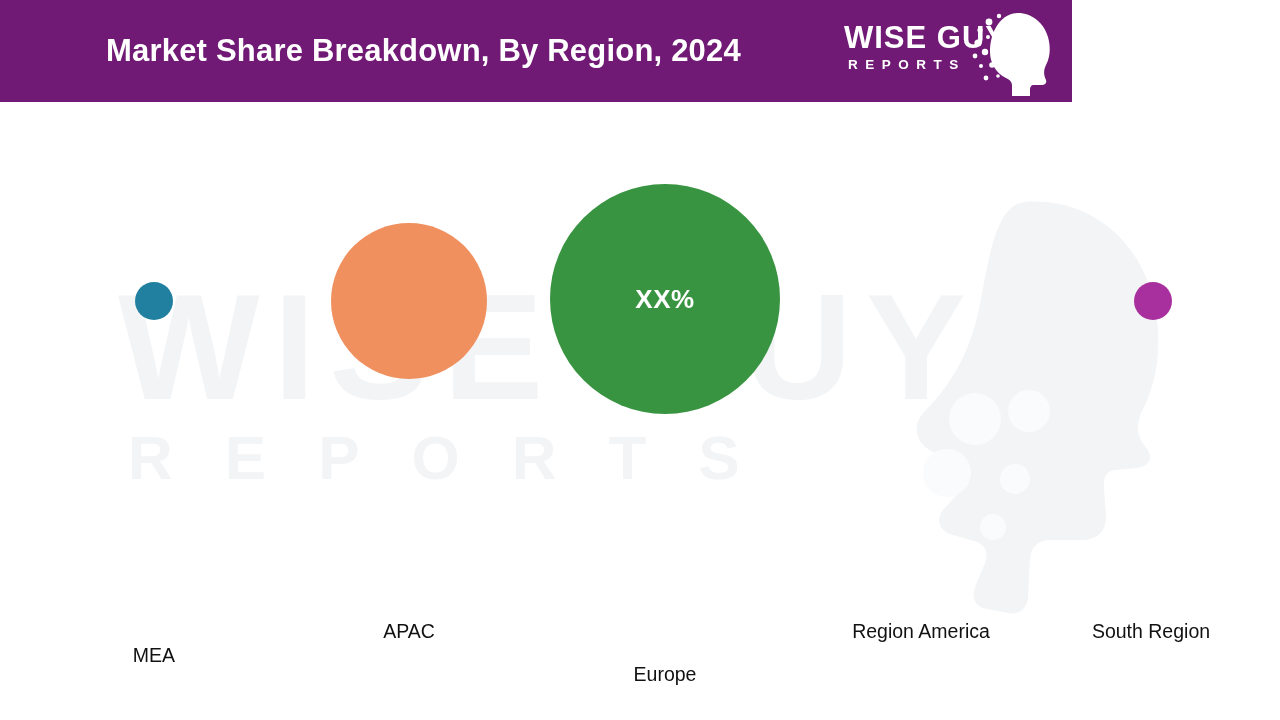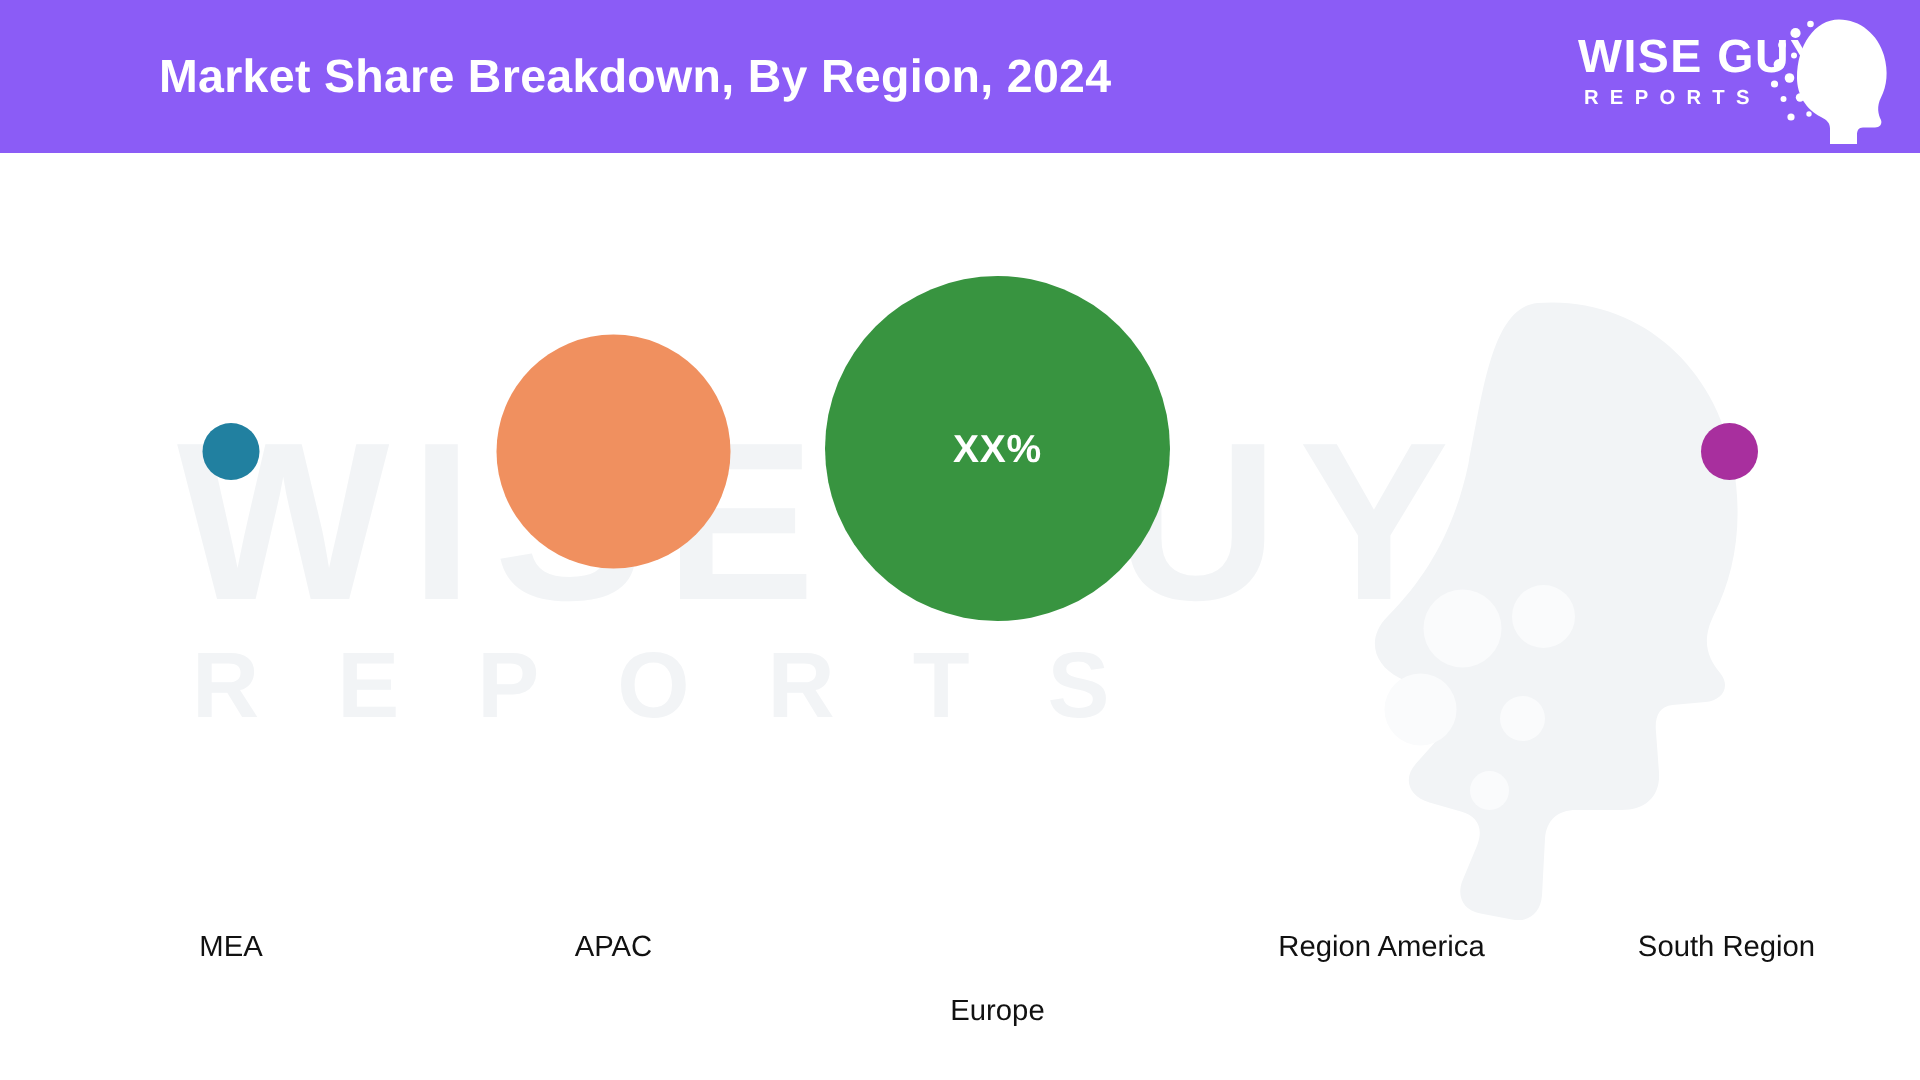--- a/index.html
+++ b/index.html
@@ -6,22 +6,22 @@
   body{
     width:1280px;height:720px;
     background:#ffffff;
     font-family:"Liberation Sans", sans-serif;
     overflow:hidden;
   }
   #stage{position:relative;width:1280px;height:720px;overflow:hidden;background:#fff;}
 
   
   #header{
-    position:absolute;left:0;top:0;width:1280px;height:102px;
-    background:#8b5cf6;
+    position:absolute;left:0;top:0;width:1072px;height:102px;
+    background:#701a75;
   }
   #header-title{
     position:absolute;left:106px;top:0;height:102px;
     display:flex;align-items:center;
     color:#ffffff;
     font-size:31px;font-weight:bold;letter-spacing:.2px;
     white-space:nowrap;
   }
   
   #logo{position:absolute;right:16px;top:8px;width:218px;height:88px;}
@@ -133,20 +133,20 @@
 
     <div class="bubble" style="left:550px;top:82px;width:230px;height:230px;background:#389440;">
       <span class="bubble-label">XX%</span>
     </div>
 
 
     <div class="bubble" style="left:1134px;top:180px;width:38px;height:38px;background:#a82f9e;">
       <span class="bubble-label"></span>
     </div>
 
-    <div class="cat-label" style="left:154px;">MEA</div>
+    <div class="cat-label" style="left:154px;margin-top:24px;">MEA</div>
     <div class="cat-label" style="left:409px;">APAC</div>
     <div class="cat-label" style="left:665px;margin-top:43px;">Europe</div>
     <div class="cat-label" style="left:921px;">Region America</div>
     <div class="cat-label" style="left:1151px;">South Region</div>
 
   </div>
 </div>
 
 </body></html>

